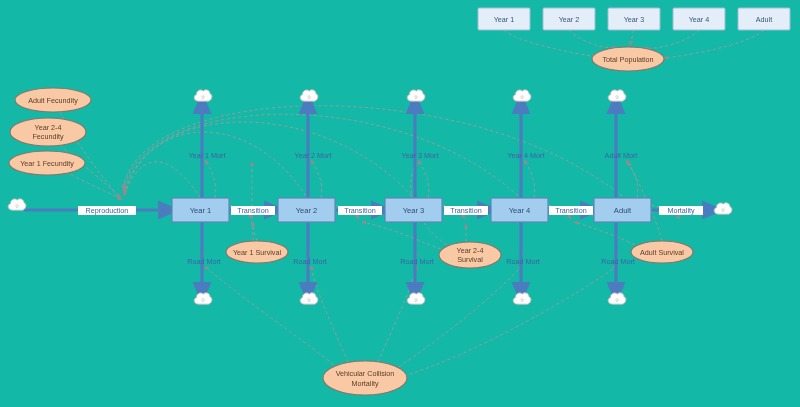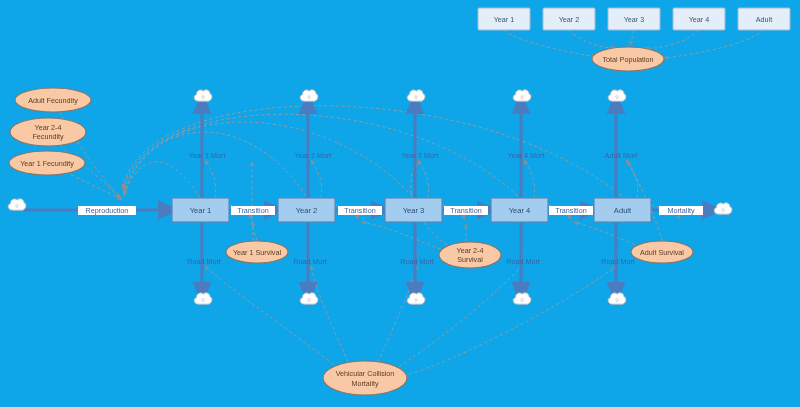--- a/index.html
+++ b/index.html
@@ -1,18 +1,18 @@
 <!DOCTYPE html>
 <html><head>
 <meta charset="utf-8">
 <style>
   html,body{margin:0;padding:0;background:#ffffff;}
   body{width:800px;height:407px;overflow:hidden;
        font-family:"Liberation Sans", sans-serif;}
-  #stage{position:relative;width:800px;height:407px;background:#0ea5e9;}
+  #stage{position:relative;width:800px;height:407px;background:#14b8a6;}
   svg#canvas{position:absolute;left:0;top:0;width:800px;height:407px;}
 
   .stock-rect{fill:#A3CDEE;stroke:#5B87B8;stroke-width:1.2;}
   .pale-rect{fill:#E4EEF8;stroke:#9FBBD6;stroke-width:1;}
   .aux-ell{fill:#F8C9A4;stroke:#8A7466;stroke-width:1.1;}
   .flowline{stroke:#4B7CC0;stroke-width:3.2;fill:none;}
   .link{stroke:#9B9B9B;stroke-width:0.9;fill:none;stroke-dasharray:3.2 2.6;}
   .cloudpath{fill:#fdfdfd;stroke:#BCBCBC;stroke-width:0.9;}
   .cloudswirl{fill:none;stroke:#C6C6C6;stroke-width:0.8;}
 

